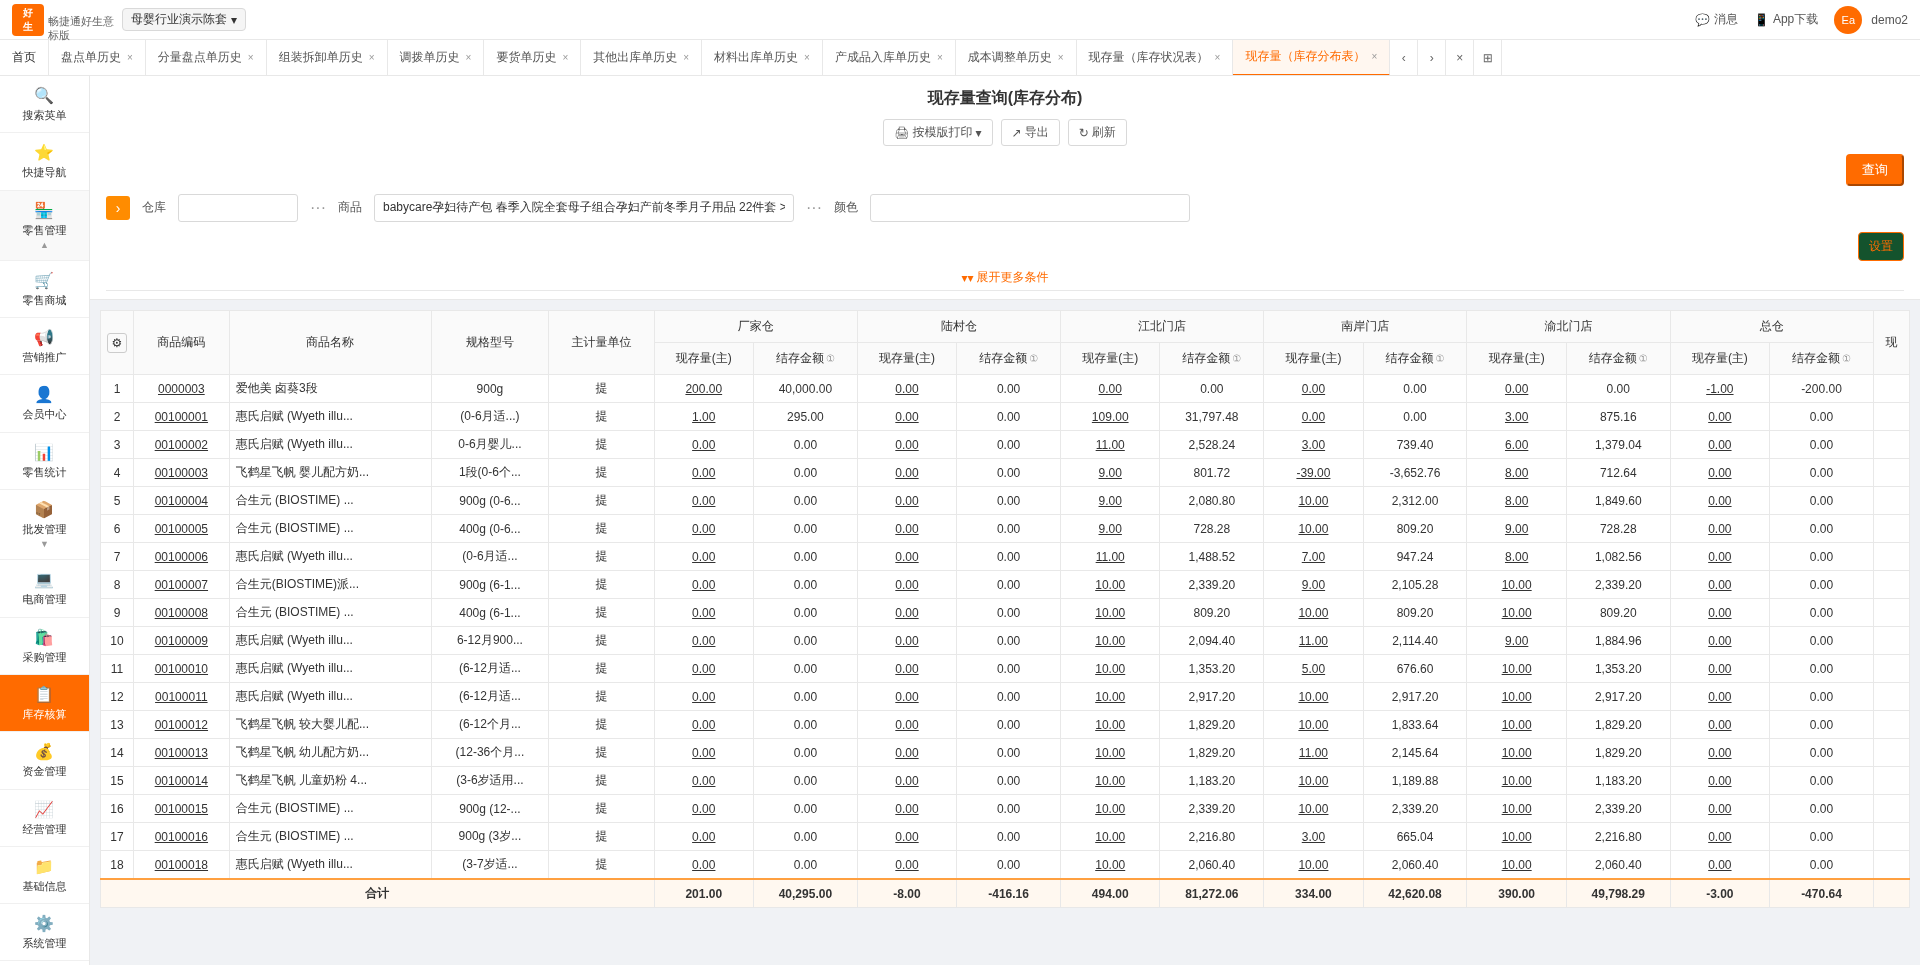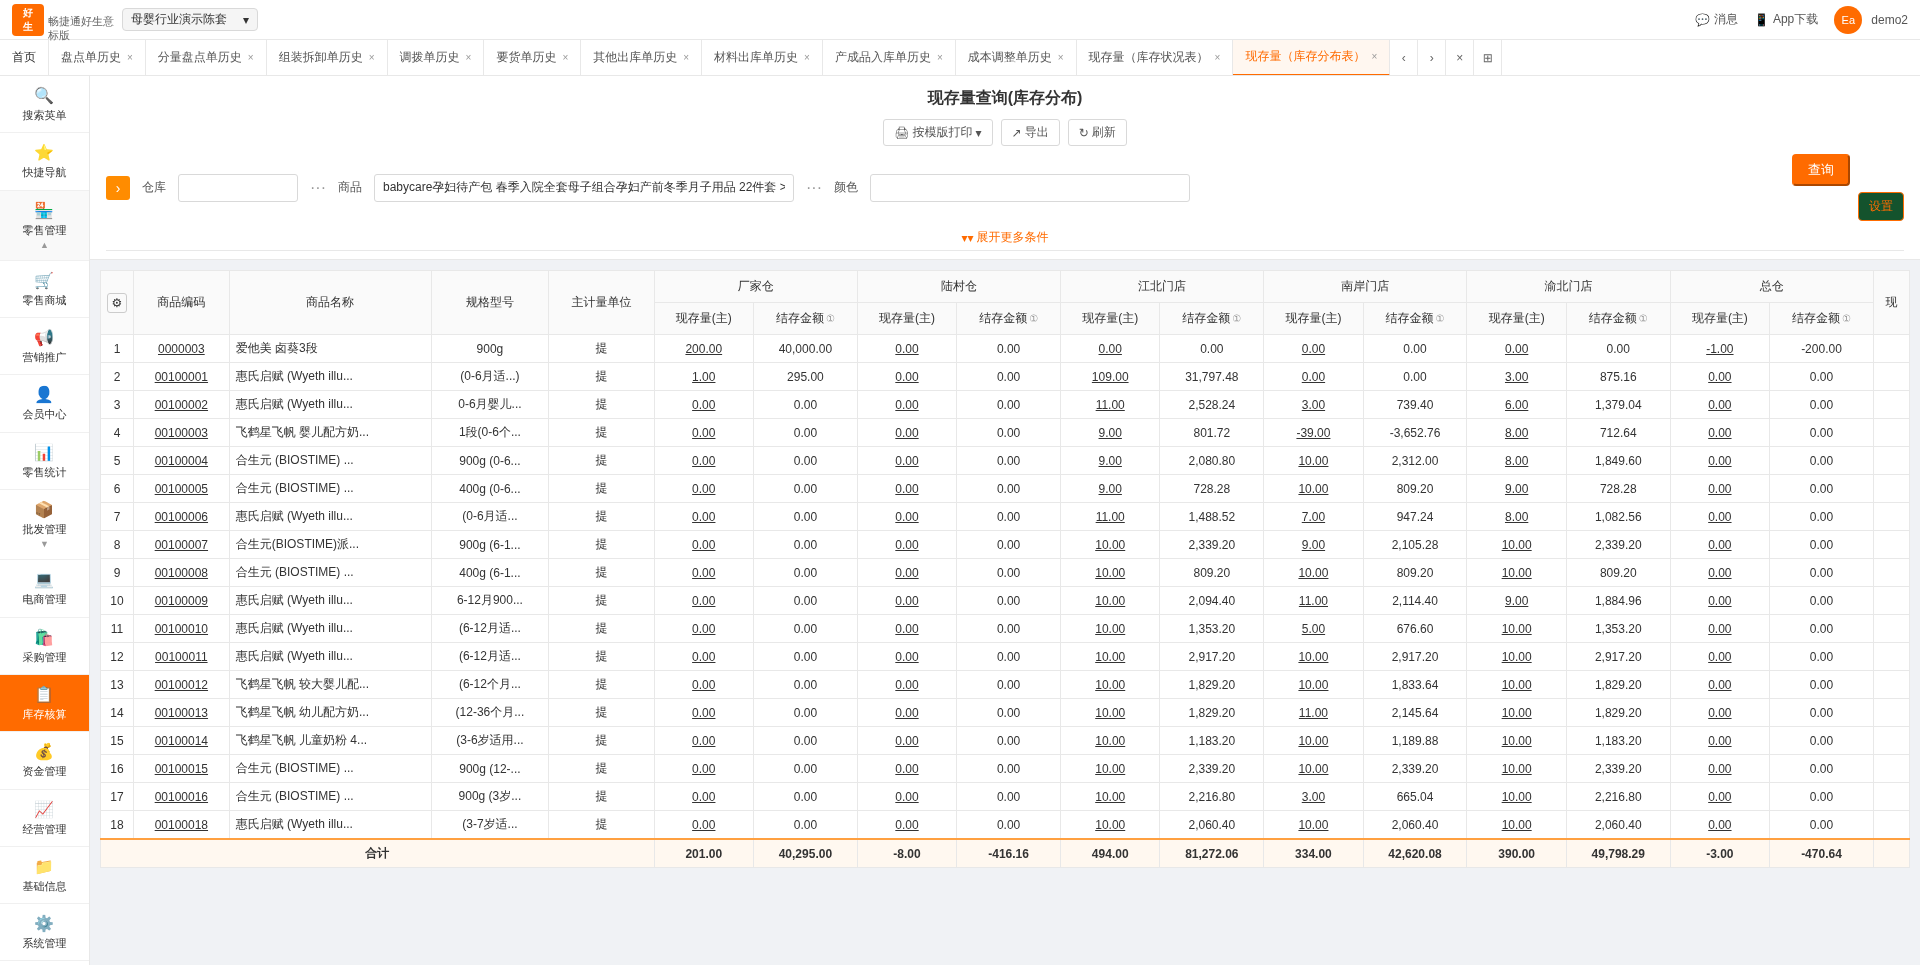--- a/index.html
+++ b/index.html
@@ -4,21 +4,21 @@
   <style>
     * { margin: 0; padding: 0; box-sizing: border-box; }
     body { font-family: 'Microsoft YaHei', Arial, sans-serif; font-size: 12px; background: #f0f2f5; color: #333; overflow: hidden; }
 
     
     .top-bar { display: flex; align-items: center; justify-content: space-between; background: #fff; height: 40px; padding: 0 12px; border-bottom: 1px solid #e8e8e8; }
     .top-bar-left { display: flex; align-items: center; gap: 8px; }
     .logo-area { display: flex; align-items: center; gap: 4px; }
     .logo-icon { width: 32px; height: 32px; background: #ff6b00; border-radius: 4px; display: flex; align-items: center; justify-content: center; color: #fff; font-size: 10px; font-weight: bold; }
     .logo-text { font-size: 11px; color: #666; line-height: 1.2; margin-top: 18px; }
-    .industry-selector { display: flex; align-items: center; gap: 16px; background: #f5f5f5; border: 1px solid #d9d9d9; border-radius: 4px; padding: 2px 8px; cursor: pointer; font-size: 12px; color: #333; }
+    .industry-selector { display: flex; align-items: center; gap: 4px; background: #f5f5f5; border: 1px solid #d9d9d9; border-radius: 4px; padding: 2px 8px; cursor: pointer; font-size: 12px; color: #333; }
     .top-bar-right { display: flex; align-items: center; gap: 16px; font-size: 12px; color: #555; }
     .top-bar-right span { cursor: pointer; display: flex; align-items: center; gap: 4px; }
     .avatar { width: 28px; height: 28px; border-radius: 50%; background: #ff6b00; display: flex; align-items: center; justify-content: center; color: #fff; font-size: 11px; }
 
     
     .tab-bar { display: flex; align-items: center; background: #fff; border-bottom: 1px solid #e8e8e8; height: 36px; overflow: hidden; }
     .tab-item { display: flex; align-items: center; gap: 4px; padding: 0 12px; height: 36px; border-right: 1px solid #e8e8e8; cursor: pointer; white-space: nowrap; font-size: 12px; color: #555; flex-shrink: 0; }
     .tab-item.active { background: #fff7f0; color: #ff6b00; border-bottom: 2px solid #ff6b00; }
     .tab-home { background: #fff; color: #333; font-weight: 500; }
     .tab-close { font-size: 10px; color: #999; margin-left: 2px; cursor: pointer; }
@@ -218,21 +218,21 @@
         <div class="filter-row">
           <button class="filter-expand-btn">›</button>
           <span class="filter-label">仓库</span>
           <input class="filter-input filter-input-short" value="" style="">
           <span class="filter-dots">···</span>
           <span class="filter-label">商品</span>
           <input class="filter-input filter-input-long" style="width: 420px;" value="babycare孕妇待产包 春季入院全套母子组合孕妇产前冬季月子用品 22件套 &gt;...">
           <span class="filter-dots">···</span>
           <span class="filter-label">颜色</span>
           <input class="filter-input filter-input-color" value="" style="">
-          <div style="margin-left:auto;display:flex;gap:8px;align-items:flex-start;">
+          <div style="margin-left:auto;display:flex;gap:8px;align-items:flex-end;flex-direction:column;">
             <button class="btn-orange">查询</button>
             <button class="btn-white">设置</button>
           </div>
         </div>
         <div style="display:flex;justify-content:center;margin-top:8px;">
           <span class="filter-expand-link">
             <span>▾▾</span>
             <span>展开更多条件</span>
           </span>
         </div>

